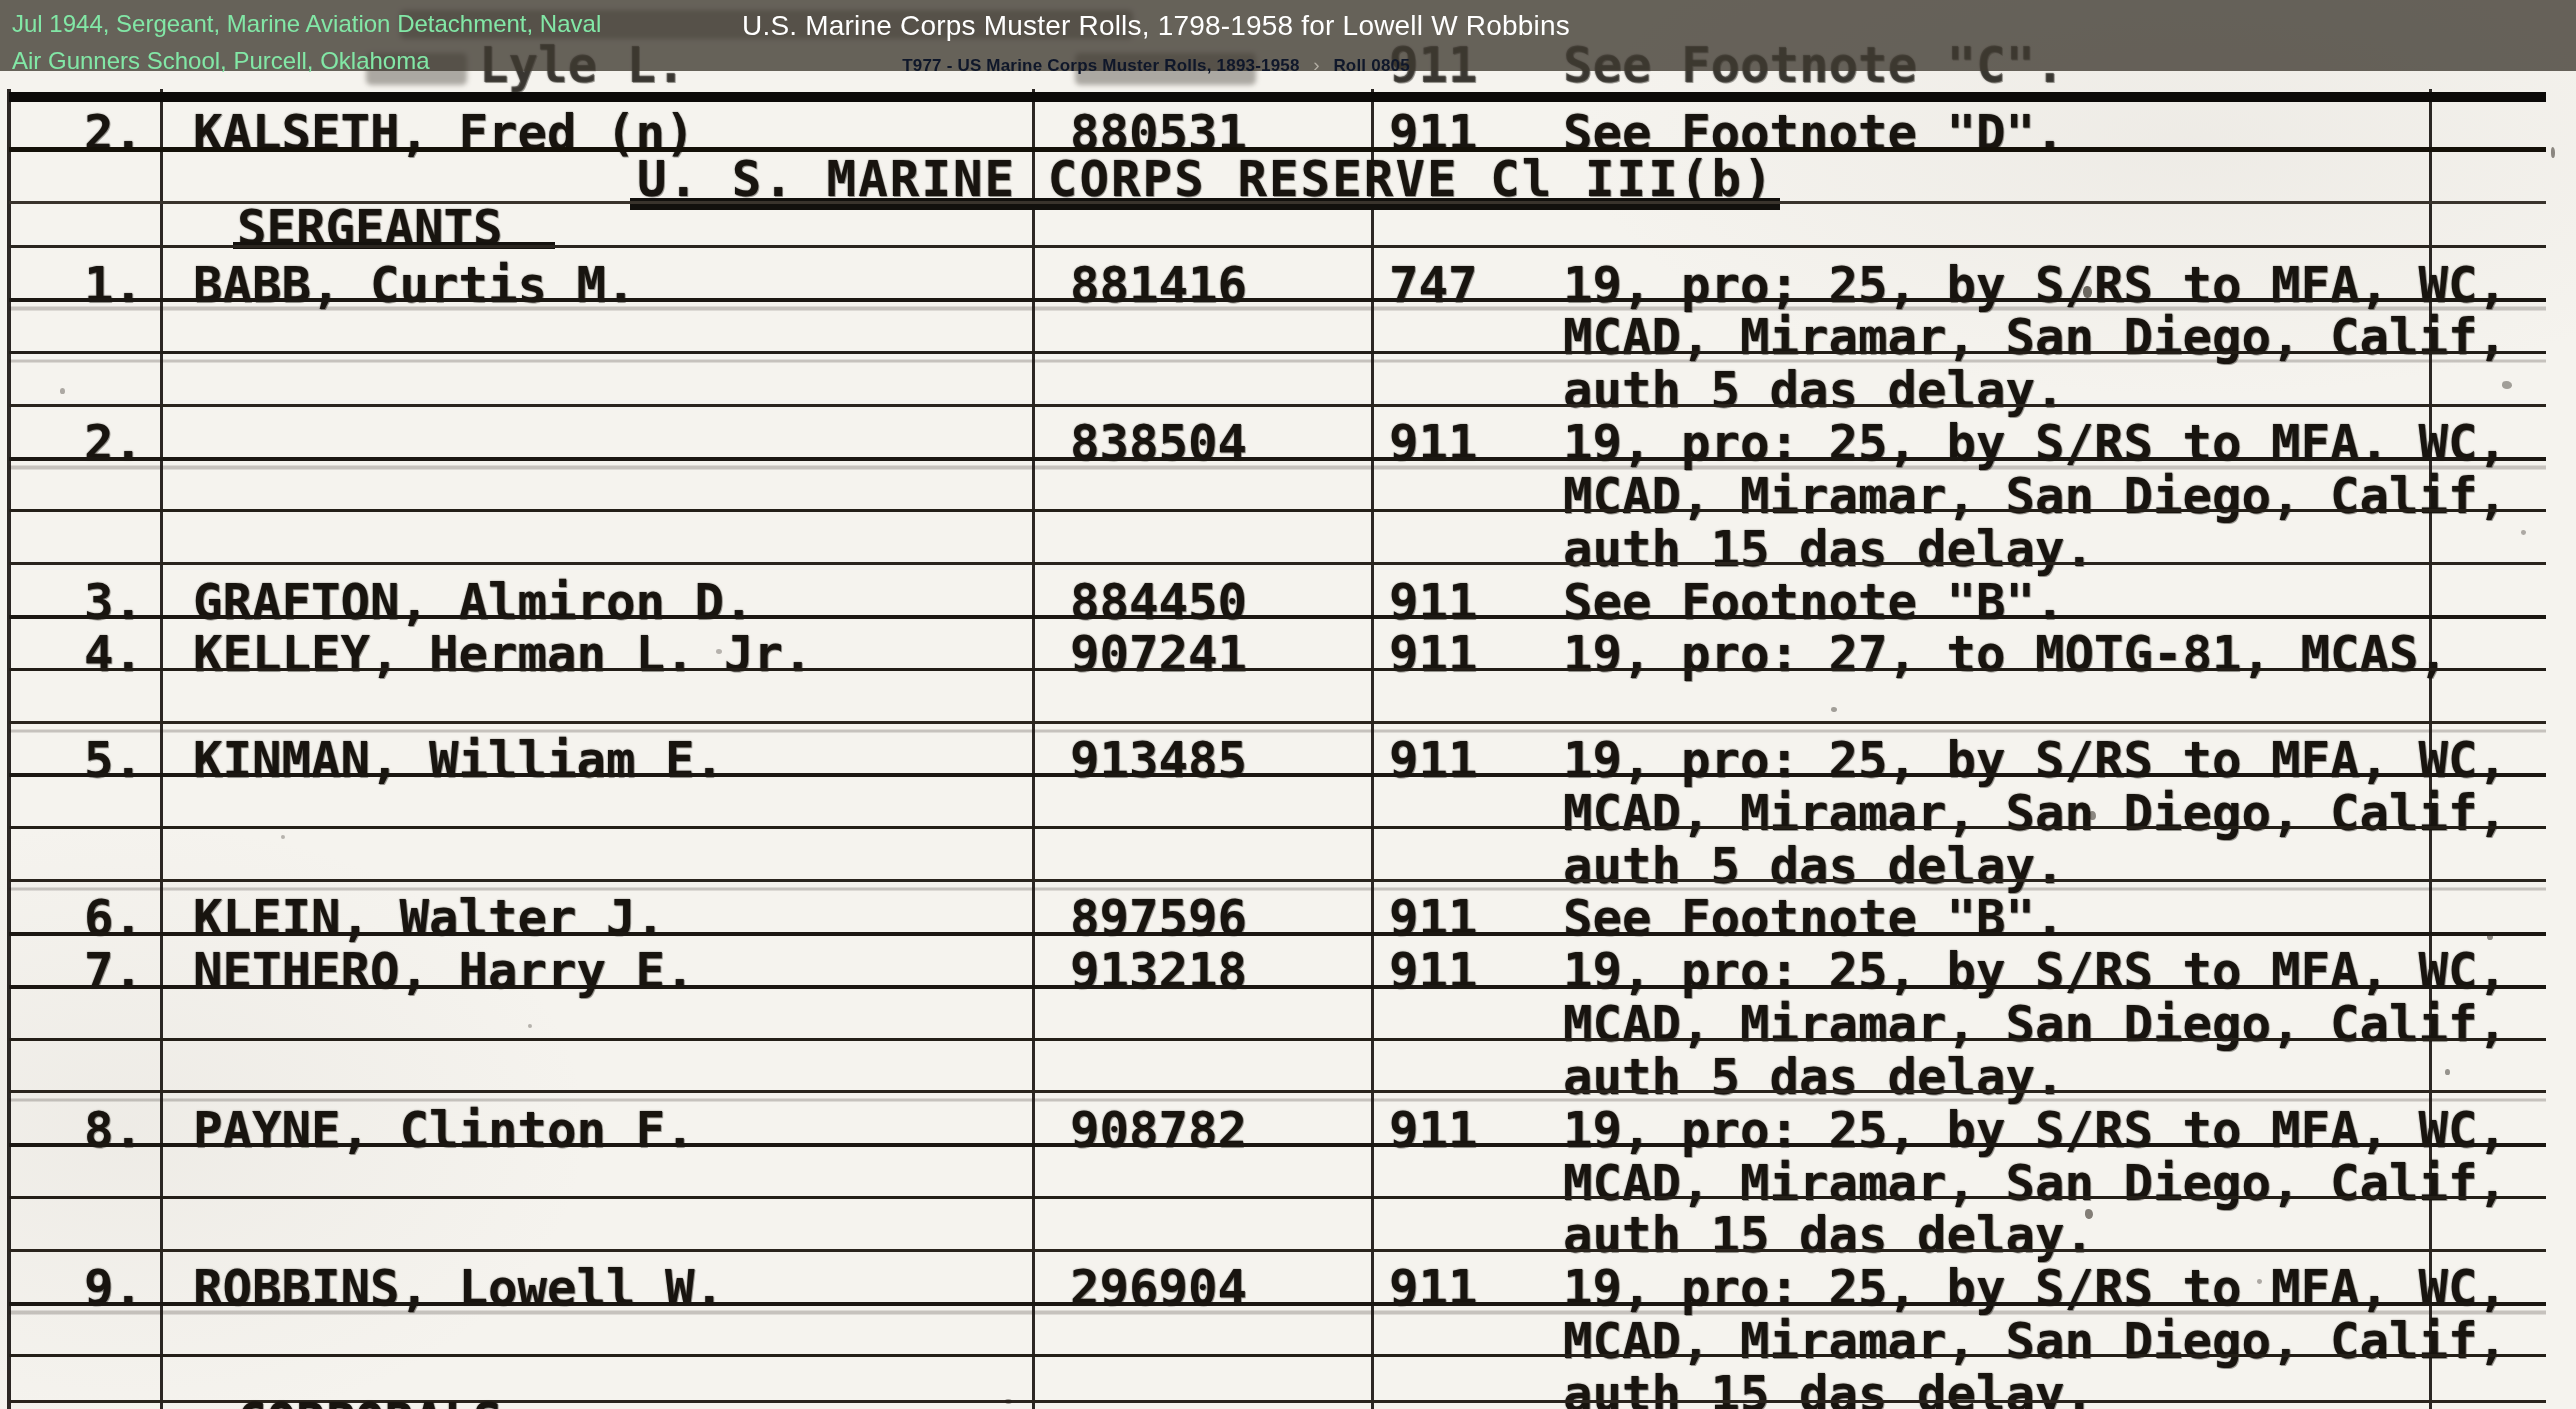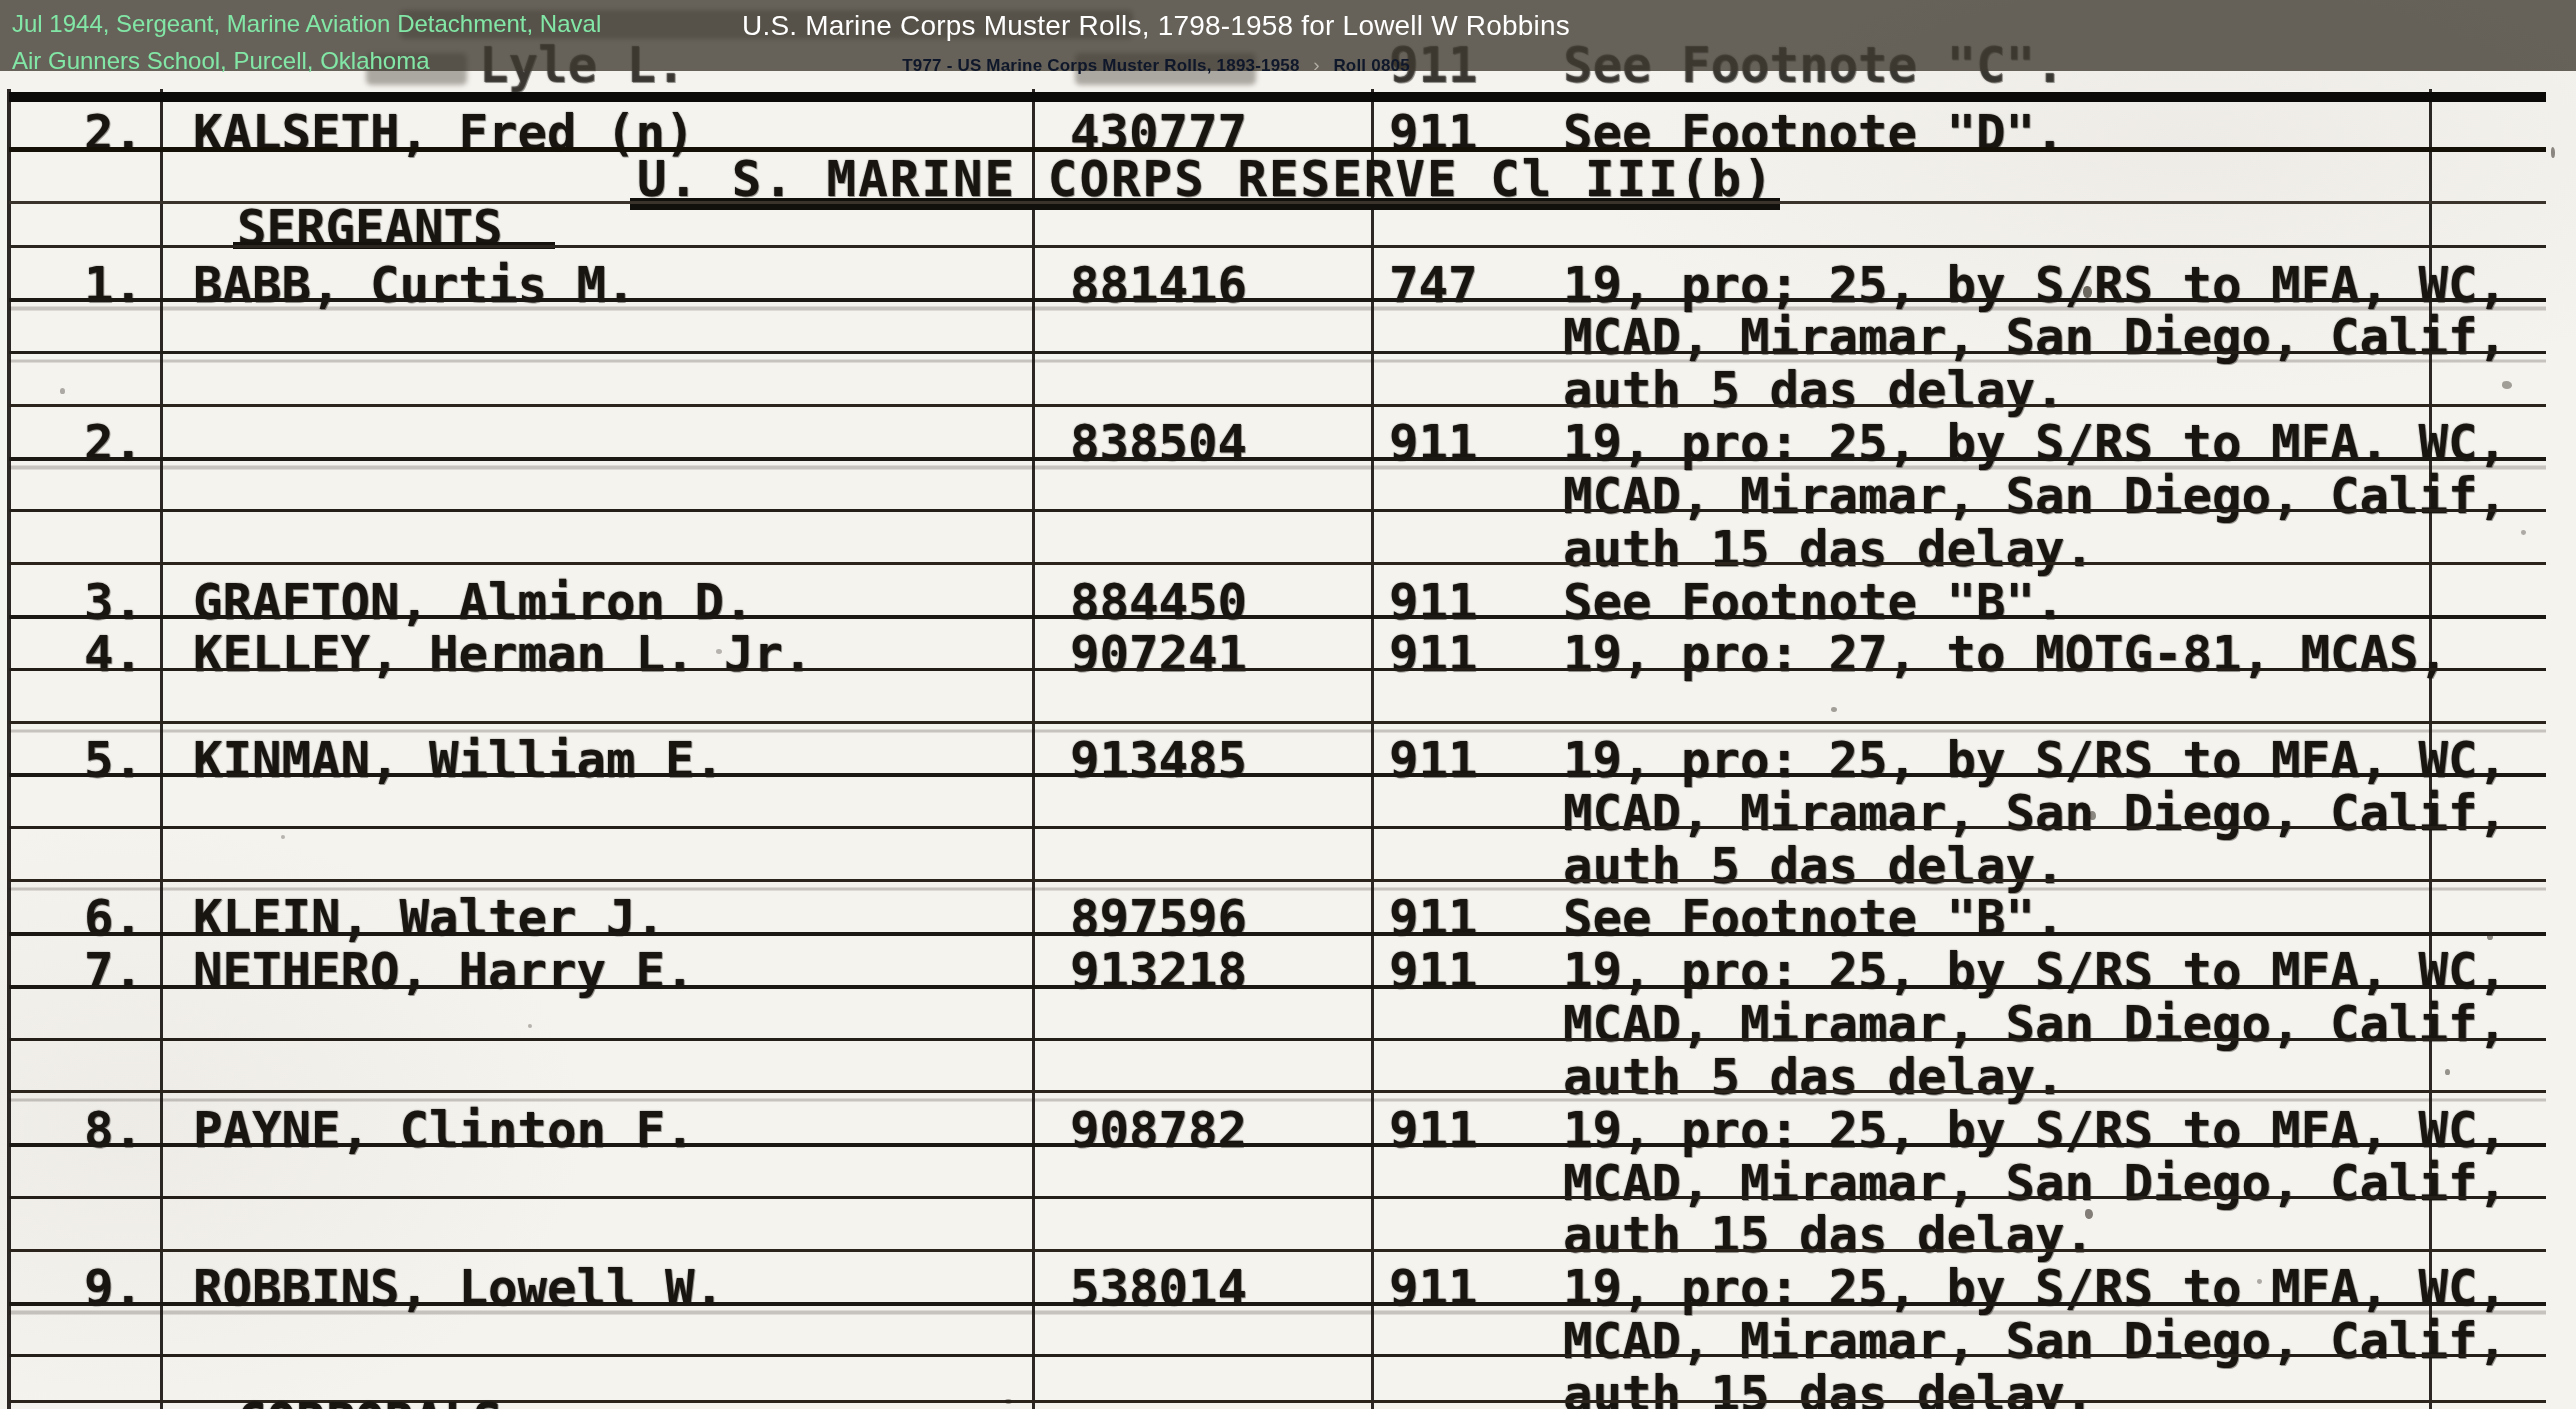--- a/index.html
+++ b/index.html
@@ -51,21 +51,21 @@
       <div class="vline" style="left: 6.8px; width: 4.3px;"></div>
       <div class="vline" style="left: 160px; width: 3.4px;"></div>
       <div class="vline" style="left: 1032px; width: 3.4px;"></div>
       <div class="vline" style="left: 1371px; width: 3.4px;"></div>
       <div class="vline" style="left: 2429px; width: 3.4px;"></div>
       <div class="smudge" style="left: 400px; top: 10.2px; width: 733px; height: 29px;"></div>
       <div class="smudge" style="left: 366px; top: 53px; width: 101px; height: 32px;"></div>
       <div class="smudge" style="left: 1075px; top: 53px; width: 181px; height: 32px;"></div>
       <div class="docline hiddenrow" style="top: 41px;"><div class="cell c-name" style="left: 479px;">Lyle L.</div><div class="cell c-code">911</div><div class="cell c-remark">See Footnote "C".</div></div>
       <div class="rule" style="top: 92px; height: 10.2px; background: rgb(12, 10, 8);"></div>
-      <div class="docline" style="top: 109px;"><div class="cell c-num">2.</div><div class="cell c-name">KALSETH, Fred (n)</div><div class="cell c-serial">430777</div><div class="cell c-code">911</div><div class="cell c-remark">See Footnote "D".</div></div>
+      <div class="docline" style="top: 109px;"><div class="cell c-num">2.</div><div class="cell c-name">KALSETH, Fred (n)</div><div class="cell c-serial">880531</div><div class="cell c-code">911</div><div class="cell c-remark">See Footnote "D".</div></div>
       <div class="rule" style="top: 147px; height: 5.1px; background: rgb(20, 16, 8);"></div>
       <div class="docline" style="top: 155px;"><div class="cell c-heading">U. S. MARINE CORPS RESERVE Cl III(b)</div></div>
       <div class="rule" style="left: 630px; width: 1150px; top: 198px; height: 12px; background: rgb(18, 16, 13);"></div>
       <div class="rule" style="top: 201px; height: 2.6px; background: rgb(57, 51, 44);"></div>
       <div class="docline" style="top: 204px;"><div class="cell c-section">SERGEANTS</div></div>
       <div class="rule" style="left: 233px; width: 322px; top: 242px; height: 6.8px; background: rgb(21, 18, 14);"></div>
       <div class="rule" style="top: 245px; height: 3.4px; background: rgb(42, 37, 31);"></div>
       <div class="docline" style="top: 261px;"><div class="cell c-num">1.</div><div class="cell c-name">BABB, Curtis M.</div><div class="cell c-serial">881416</div><div class="cell c-code">747</div><div class="cell c-remark">19, pro; 25, by S/RS to MFA, WC,</div></div>
       <div class="rule echo" style="top: 298px; height: 4.3px; background: rgb(27, 23, 18);"></div>
       <div class="docline" style="top: 313px;"><div class="cell c-remark">MCAD, Miramar, San Diego, Calif,</div></div>
@@ -96,21 +96,21 @@
       <div class="docline" style="top: 1000px;"><div class="cell c-remark">MCAD, Miramar, San Diego, Calif,</div></div>
       <div class="rule" style="top: 1038px; height: 3.4px; background: rgb(36, 31, 24);"></div>
       <div class="docline" style="top: 1053px;"><div class="cell c-remark">auth 5 das delay.</div></div>
       <div class="rule echo" style="top: 1090px; height: 3.4px; background: rgb(42, 36, 29);"></div>
       <div class="docline" style="top: 1106px;"><div class="cell c-num">8.</div><div class="cell c-name">PAYNE, Clinton F.</div><div class="cell c-serial">908782</div><div class="cell c-code">911</div><div class="cell c-remark">19, pro: 25, by S/RS to MFA, WC,</div></div>
       <div class="rule" style="top: 1143px; height: 4.3px; background: rgb(27, 23, 18);"></div>
       <div class="docline" style="top: 1159px;"><div class="cell c-remark">MCAD, Miramar, San Diego, Calif,</div></div>
       <div class="rule" style="top: 1196px; height: 3.4px; background: rgb(36, 31, 24);"></div>
       <div class="docline" style="top: 1211px;"><div class="cell c-remark">auth 15 das delay.</div></div>
       <div class="rule" style="top: 1249px; height: 3.4px; background: rgb(42, 36, 29);"></div>
-      <div class="docline" style="top: 1264px;"><div class="cell c-num">9.</div><div class="cell c-name">ROBBINS, Lowell W.</div><div class="cell c-serial">538014</div><div class="cell c-code">911</div><div class="cell c-remark">19, pro: 25, by S/RS to MFA, WC,</div></div>
+      <div class="docline" style="top: 1264px;"><div class="cell c-num">9.</div><div class="cell c-name">ROBBINS, Lowell W.</div><div class="cell c-serial">296904</div><div class="cell c-code">911</div><div class="cell c-remark">19, pro: 25, by S/RS to MFA, WC,</div></div>
       <div class="rule echo" style="top: 1302px; height: 4.3px; background: rgb(27, 23, 18);"></div>
       <div class="docline" style="top: 1317px;"><div class="cell c-remark">MCAD, Miramar, San Diego, Calif,</div></div>
       <div class="rule" style="top: 1354px; height: 3.4px; background: rgb(36, 31, 24);"></div>
       <div class="docline" style="top: 1370px;"><div class="cell c-remark">auth 15 das delay.</div></div>
       <div class="rule" style="top: 1400px; height: 3.4px; background: rgb(42, 36, 29);"></div>
       <div class="docline" style="top: 1397px;"><div class="cell c-section">CORPORALS</div></div>
       <div class="speck" style="left: 2083px; top: 286px; width: 8.5px; height: 12px; opacity: 0.65;"></div>
       <div class="speck" style="left: 2089px; top: 811px; width: 6.8px; height: 8.5px; opacity: 0.5;"></div>
       <div class="speck" style="left: 2085px; top: 1209px; width: 7.7px; height: 10.2px; opacity: 0.55;"></div>
       <div class="speck" style="left: 2502px; top: 381px; width: 10.2px; height: 7.7px; opacity: 0.4;"></div>

